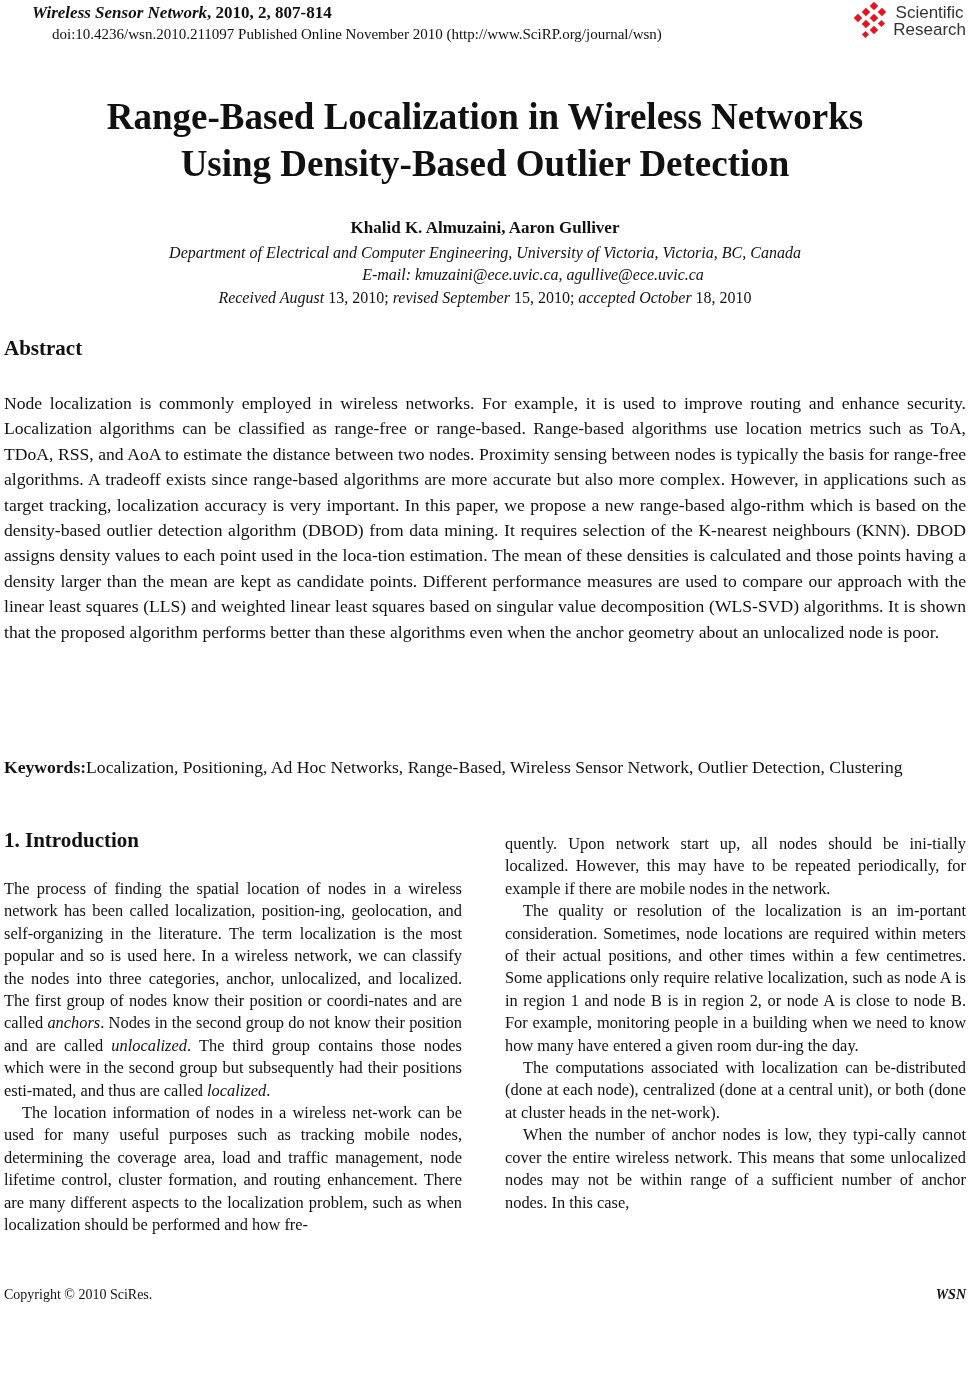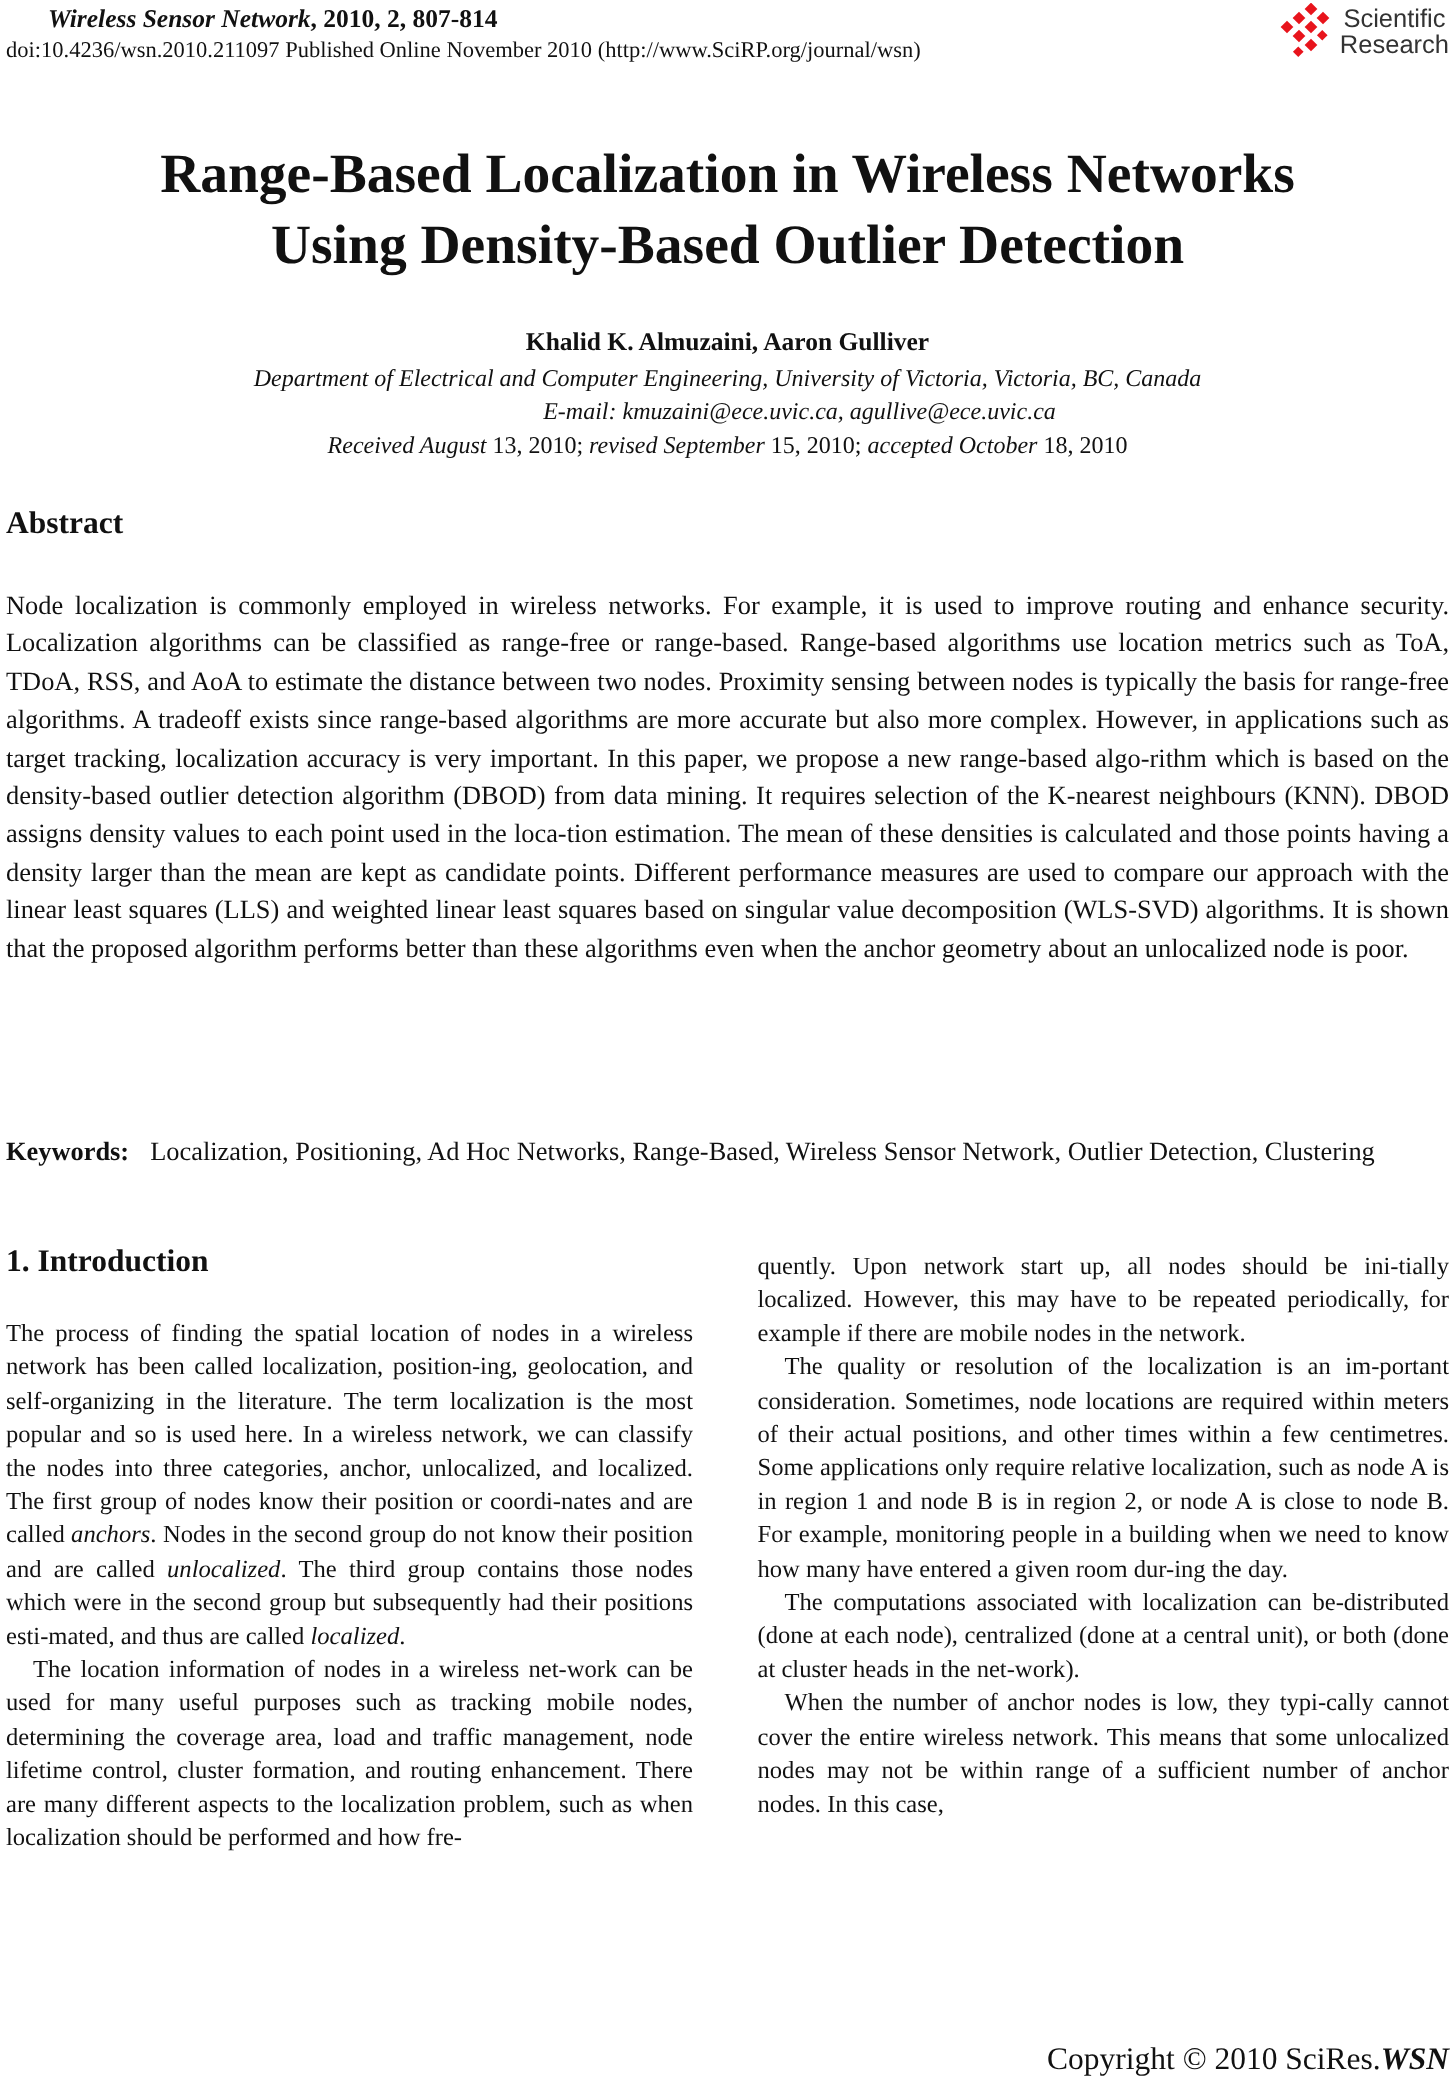--- a/index.html
+++ b/index.html
@@ -3,38 +3,38 @@
 <meta charset="utf-8">
 <style>
   html, body { margin: 0; padding: 0; background: #ffffff; }
   body {
     width: 970px; height: 1389px; position: relative; overflow: hidden;
     font-family: "Liberation Serif", "DejaVu Serif", serif; color: #111;
   }
   .header { position: absolute; left: 4px; top: 2px; }
   .journal-line { font-size: 17px; font-weight: bold; line-height: 22px; }
   .journal-line .jname { font-style: italic; margin-left: 28px; }
-  .doi-line { font-size: 15px; line-height: 20px; }
+  .doi-line { font-size: 15px; line-height: 20px; margin-left: 48px; }
   .logo { position: absolute; right: 4px; top: 2px; display: flex; align-items: center; }
   .logo-text { font-family: "Liberation Sans", "DejaVu Sans", sans-serif; font-size: 17px; line-height: 17px; color: #333; margin-left: 4px; text-align: center; }
   .title { position: absolute; top: 93px; left: 0; width: 970px; text-align: center; font-size: 37px; font-weight: bold; line-height: 47px; }
   .authors { position: absolute; top: 218px; left: 0; width: 970px; text-align: center; font-size: 17px; font-weight: bold; }
   .affil { position: absolute; left: 0; width: 970px; text-align: center; font-size: 16px; line-height: 22px; }
   .abstract-head { position: absolute; left: 4px; top: 336px; font-size: 21px; font-weight: bold; }
   .abstract-body { position: absolute; left: 4px; top: 391px; width: 962px; font-size: 17.6px; line-height: 25.4px; text-align: justify; }
   .keywords { position: absolute; left: 4px; top: 755px; width: 962px; font-size: 17.6px; line-height: 25px; display: flex; }
   .kw-label { font-weight: bold; white-space: nowrap; }
-  .kw-text { margin-left: 14px; }
+  .kw-text { margin-left: 0; }
   .sec-head { position: absolute; left: 4px; top: 828px; font-size: 21px; font-weight: bold; }
   .col { position: absolute; font-size: 16.4px; line-height: 22.4px; text-align: justify; }
   .col-left { left: 4px; top: 878px; width: 458px; }
   .col-right { left: 505px; top: 833px; width: 461px; }
   .col p { margin: 0; text-indent: 0; }
   .col p.indent { text-indent: 18px; }
-  .footer { position: absolute; left: 4px; right: 4px; top: 1360px; font-size: 21px; display: flex; justify-content: flex-end; }
+  .footer { position: absolute; left: 4px; right: 4px; top: 1287px; font-size: 14px; display: flex; justify-content: space-between; }
   .footer-right { font-style: italic; font-weight: bold; }
 </style>
 </head>
 <body>
 
 <div class="header">
   <div class="journal-line"><span class="jname">Wireless Sensor Network</span><span>, 2010, 2, 807-814</span></div>
   <div class="doi-line">doi:10.4236/wsn.2010.211097 Published Online November 2010 (http://www.SciRP.org/journal/wsn)</div>
 </div>
 

